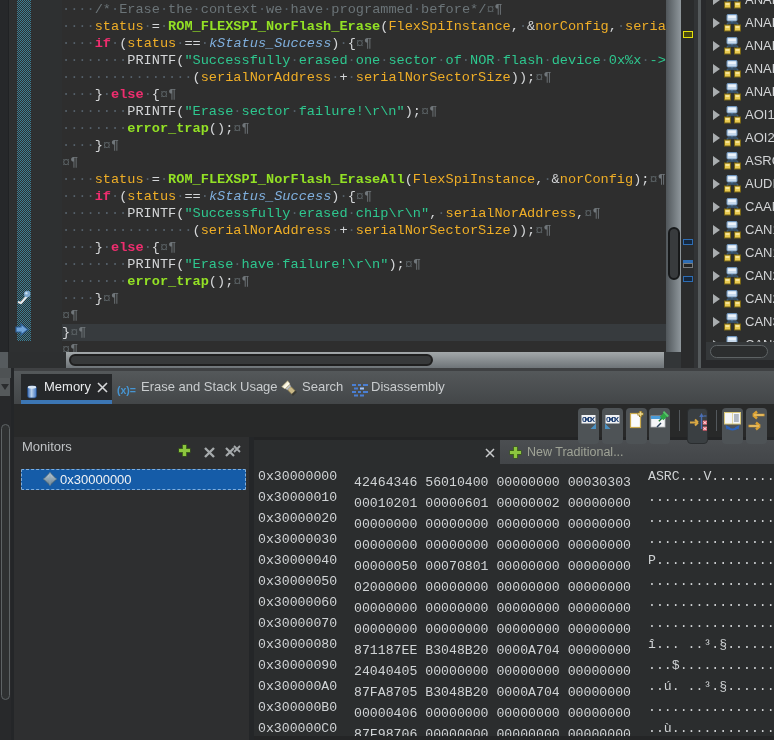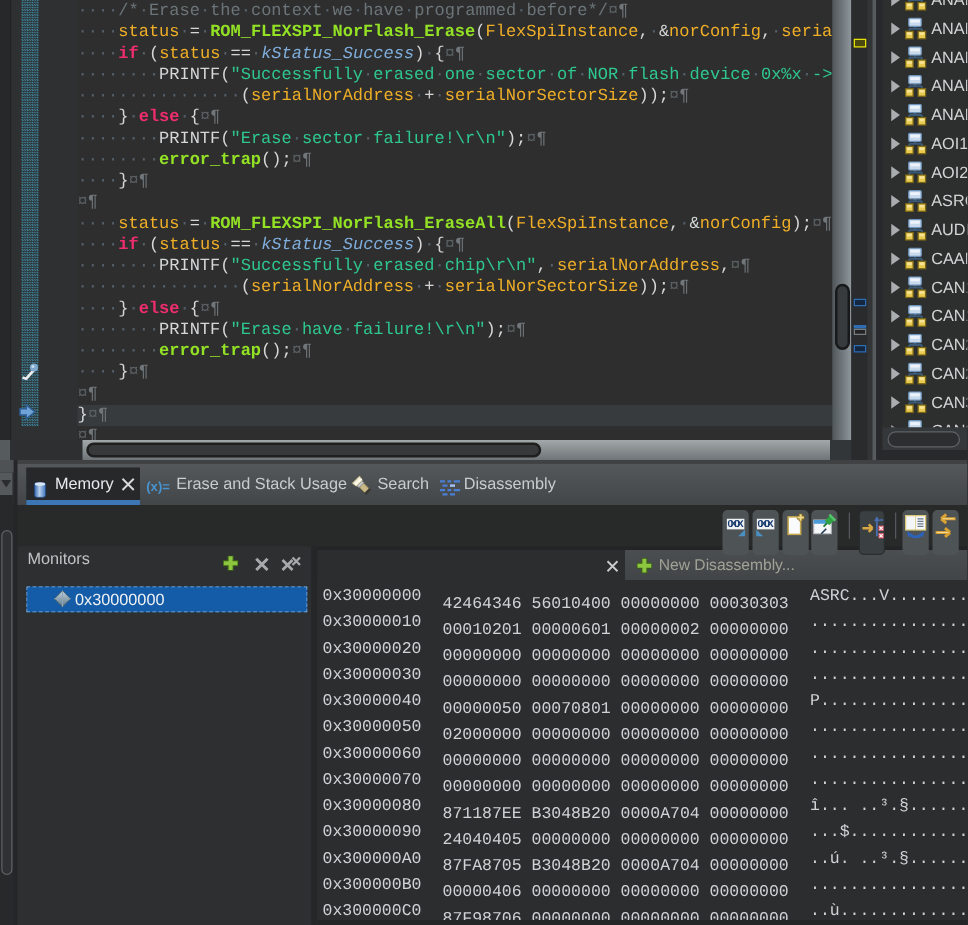--- a/index.html
+++ b/index.html
@@ -389,21 +389,21 @@
   <div class="abs" style="left:250px;top:69px;width:524px;height:3px;background:#232425"></div>
       <div class="abs" style="left:250px;top:72px;width:524px;height:25px;background:linear-gradient(to bottom,#4B4E51,#424548)"></div>
   <div class="abs" style="left:252px;top:72px;width:248px;height:25px;background:#2B2D2E"></div>
   <svg class="abs" style="left:484px;top:79px" width="12" height="12" viewBox="0 0 12 12">
     <path d="M2 2 L10 10 M10 2 L2 10" stroke="#C9CBCD" stroke-width="1.5"></path>
       </svg>
   <span class="abs" style="left:508px;top:77px"><svg width="15" height="15" viewBox="0 0 15 15">
 <path d="M7.5 1.5 L7.5 13.5 M1.5 7.5 L13.5 7.5" stroke="#3a5f17" stroke-width="5"></path>
 <path d="M7.5 2 L7.5 13 M2 7.5 L13 7.5" stroke="#8DC63F" stroke-width="3.2"></path>
 </svg></span>
-  <span class="abs" style="left:527px;top:77px;font-size:12.5px;color:#9FA396">New Disassembly...</span>
+  <span class="abs" style="left:527px;top:77px;font-size:12.5px;color:#9FA396">New Traditional...</span>
 
   <div class="abs" style="left:21px;top:101px;width:225px;height:21px;background:#155CA8;
     border:1px dashed #7FAEDD;border-radius:1px"></div>
   <span class="abs" style="left:43px;top:104px"><svg width="14" height="14" viewBox="0 0 14 14">
 <defs>
             <linearGradient id="dg" x1="0" y1="0" x2="0" y2="1">
 <stop offset="0" stop-color="#C3D2DD"></stop>
               <stop offset="1" stop-color="#5E7889"></stop>
             </linearGradient>
           </defs>

